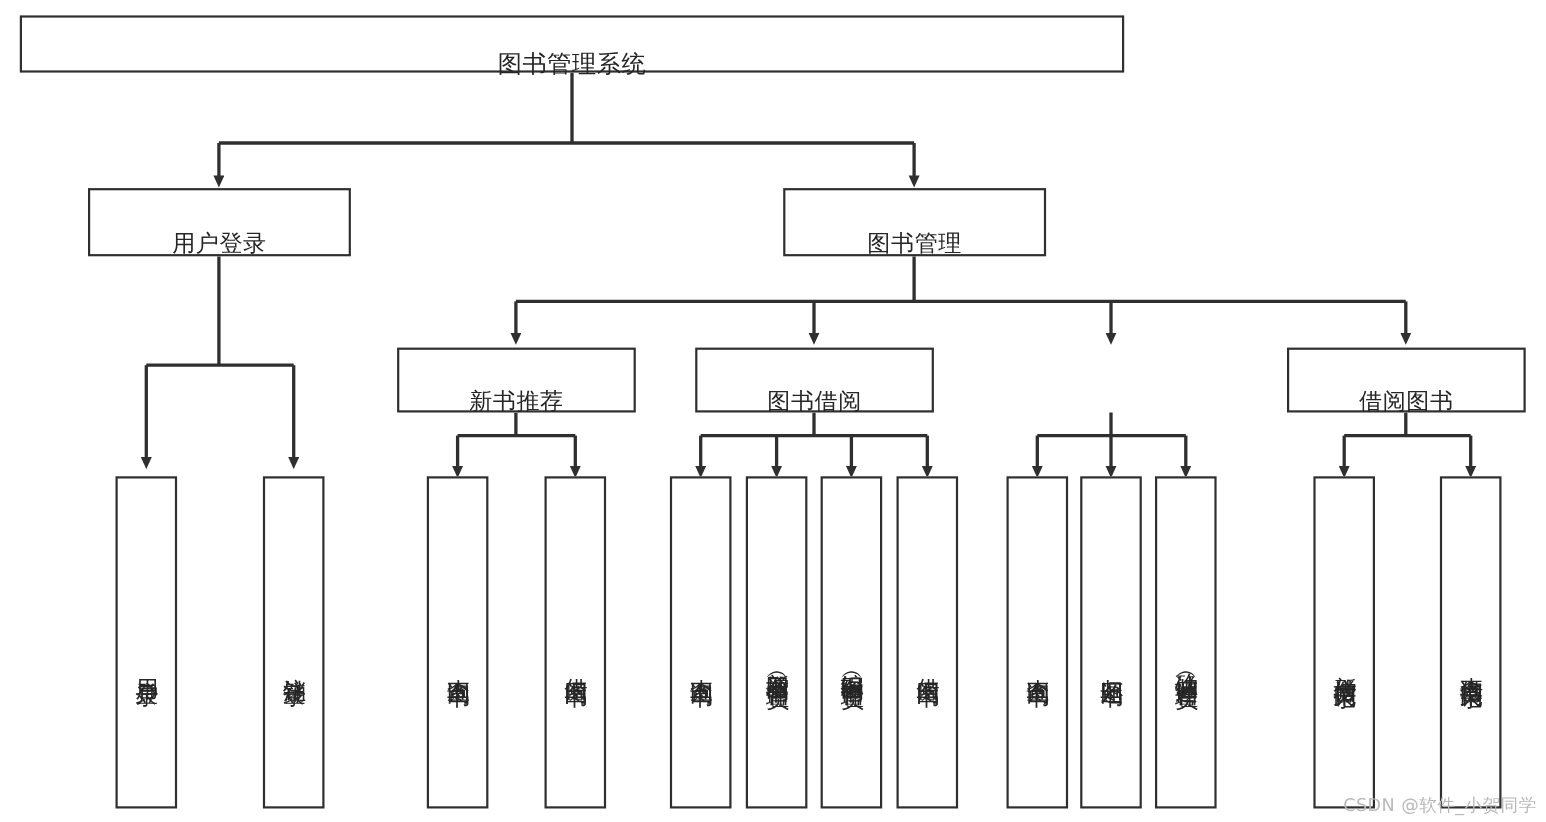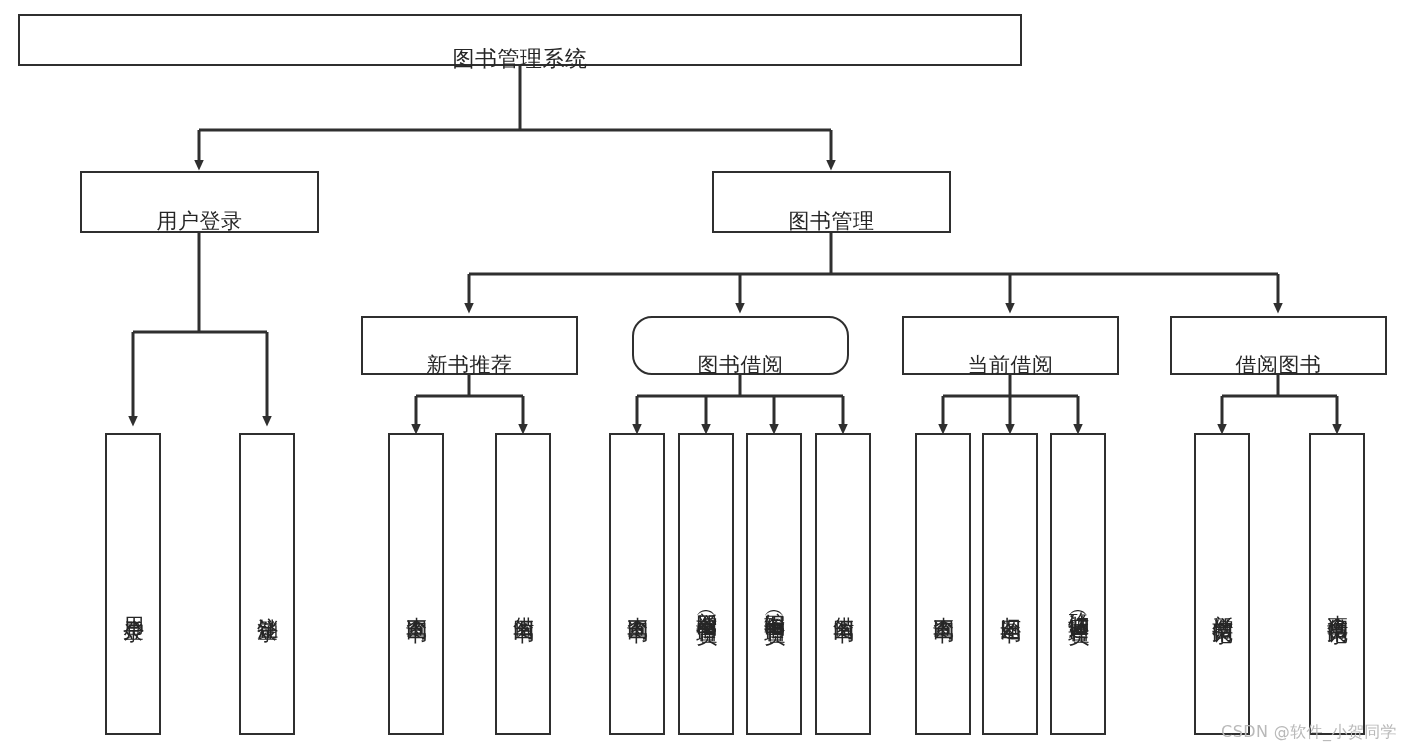--- a/index.html
+++ b/index.html
@@ -151,27 +151,24 @@
   </div>
 
   <div class="node horiz" style="left:712px; top:171px; width:239px; height:62px;">
     <span class="label">图书管理</span>
   </div>
 
   <div class="node horiz" style="left:361px; top:316px; width:217px; height:59px;">
     <span class="label">新书推荐</span>
   </div>
 
-  <div class="node horiz" style="left:632px; top:316px; width:217px; height:59px;border-radius:20px;">
+  <div class="node horiz" style="left:632px; top:316px; width:217px; height:59px;">
     <span class="label">图书借阅</span>
   </div>
 
-  <div class="node horiz" style="left:902px; top:316px; width:217px; height:59px;">
-    <span class="label">当前借阅</span>
-  </div>
 
   <div class="node horiz" style="left:1170px; top:316px; width:217px; height:59px;">
     <span class="label">借阅图书</span>
   </div>
 
   <div class="node vert" style="left:105px; top:433px; width:56px; height:302px;">
     <span class="label">用户登录</span>
   </div>
   <div class="node vert" style="left:239px; top:433px; width:56px; height:302px;">
     <span class="label">注销登录</span>

